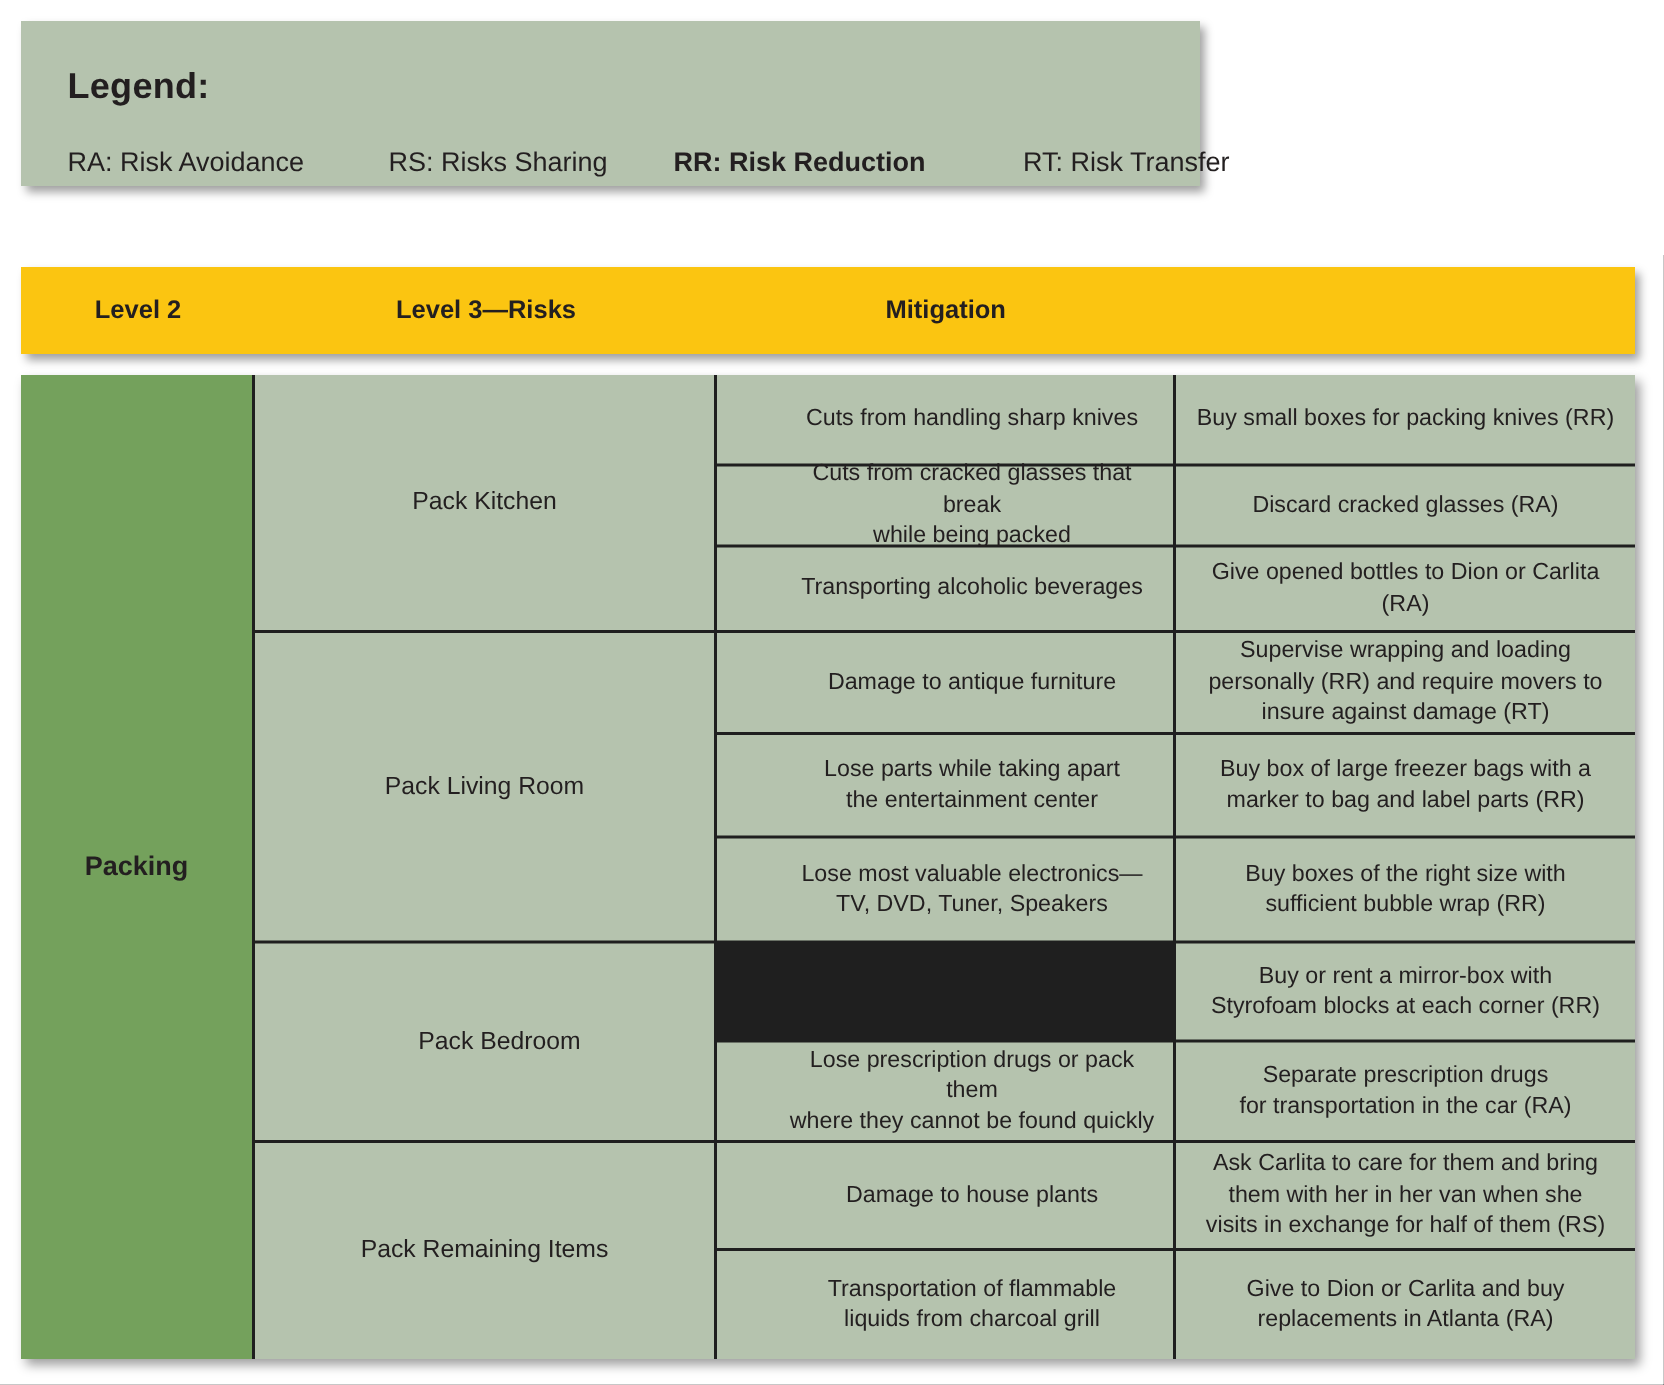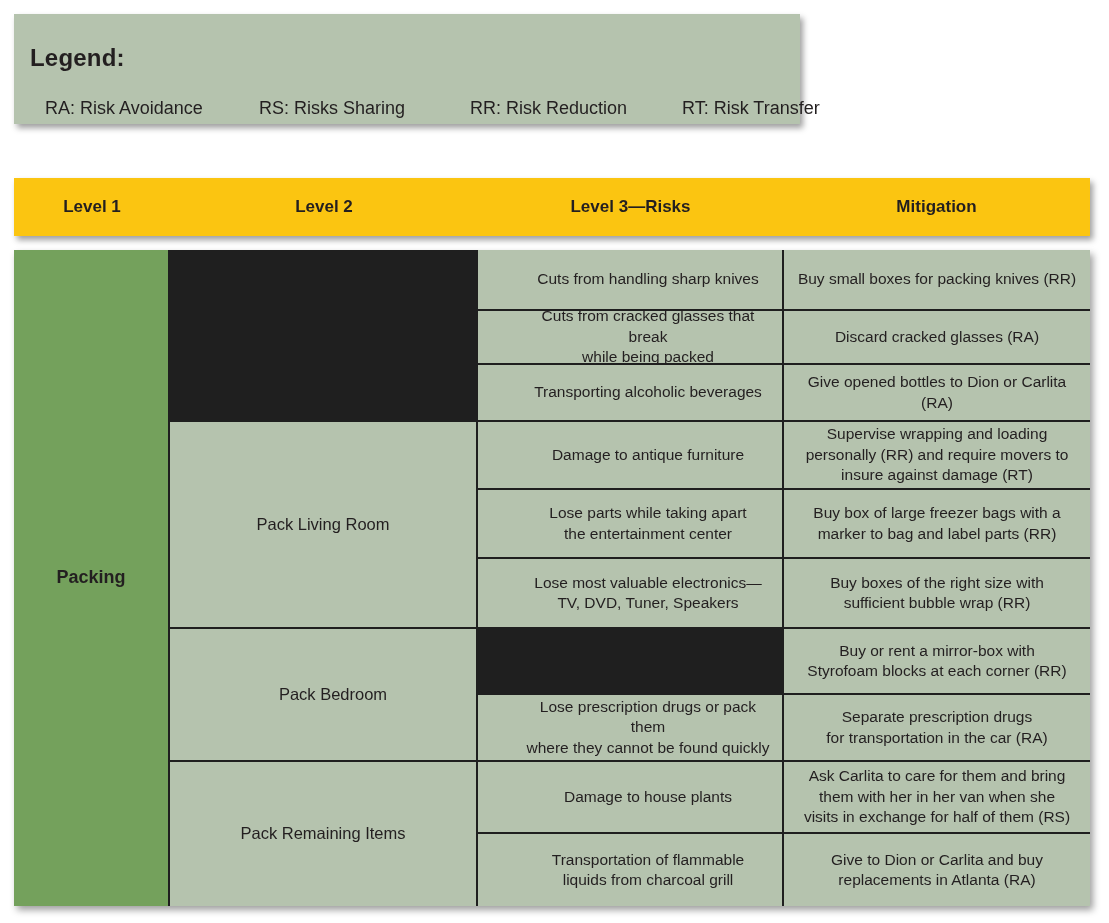--- a/index.html
+++ b/index.html
@@ -16,34 +16,34 @@
   
   .legend {
     position: absolute;
     left: 14px; top: 14px;
     width: 786px; height: 110px;
     background: var(--cell-green, #b5c3ae);
     box-shadow: 3px 4px 6px rgba(0,0,0,0.38);
   }
   .legend-title {
     position: absolute;
-    left: 16px; top: 30px;
+    left: 31px; top: 30px;
     font-size: 24px;
     font-weight: bold;
     letter-spacing: 0.2px;
   }
   .legend-item {
     position: absolute;
     top: 84px;
     font-size: 18px;
     white-space: nowrap;
   }
   .li-0 { left: 31px; }
   .li-1 { left: 245px; }
-  .li-2 { left: 456px; }
+  .li-2 { left: 435px; font-weight: bold; }
   .li-3 { left: 668px; }
 
   
   .header {
     position: absolute;
     left: 14px; top: 178px;
     width: 1076px; height: 58px;
     background: var(--header-yellow, #fbc511);
     box-shadow: 3px 4px 6px rgba(0,0,0,0.38);
     display: grid;
@@ -107,29 +107,29 @@
 
   <section class="legend">
     <div class="legend-title">Legend:</div>
     <div class="legend-item li-0">RA: Risk Avoidance</div>
     <div class="legend-item li-1">RS: Risks Sharing</div>
     <div class="legend-item li-2">RR: Risk Reduction</div>
     <div class="legend-item li-3">RT: Risk Transfer</div>
   </section>
 
   <section class="header">
-    <div class="hcol">Level 1</div>
     <div class="hcol">Level 2</div>
     <div class="hcol">Level 3—Risks</div>
     <div class="hcol">Mitigation</div>
   </section>
 
   <section class="rtable">
     <div class="cell level1">Packing</div>
 
+    <div class="cell level2 l2-0">Pack Kitchen</div>
     <div class="cell level2 l2-1">Pack Living Room</div>
     <div class="cell level2 l2-2">Pack Bedroom</div>
     <div class="cell level2 l2-3">Pack Remaining Items</div>
 
     <div class="cell c3 row1">Cuts from handling sharp knives</div>
     <div class="cell c4 row1">Buy small boxes for packing knives (RR)</div>
 
     <div class="cell c3 row2">Cuts from cracked glasses that break
 while being packed</div>
     <div class="cell c4 row2">Discard cracked glasses (RA)</div>

